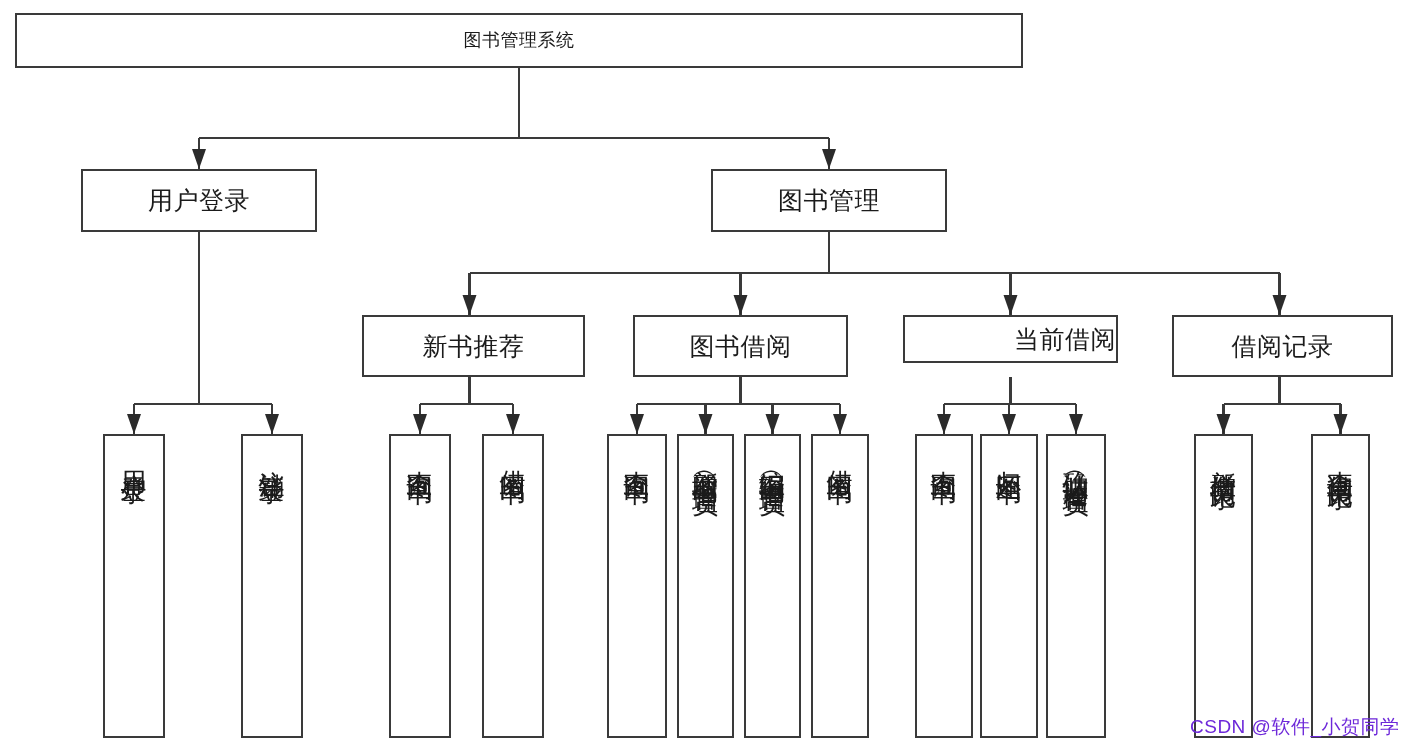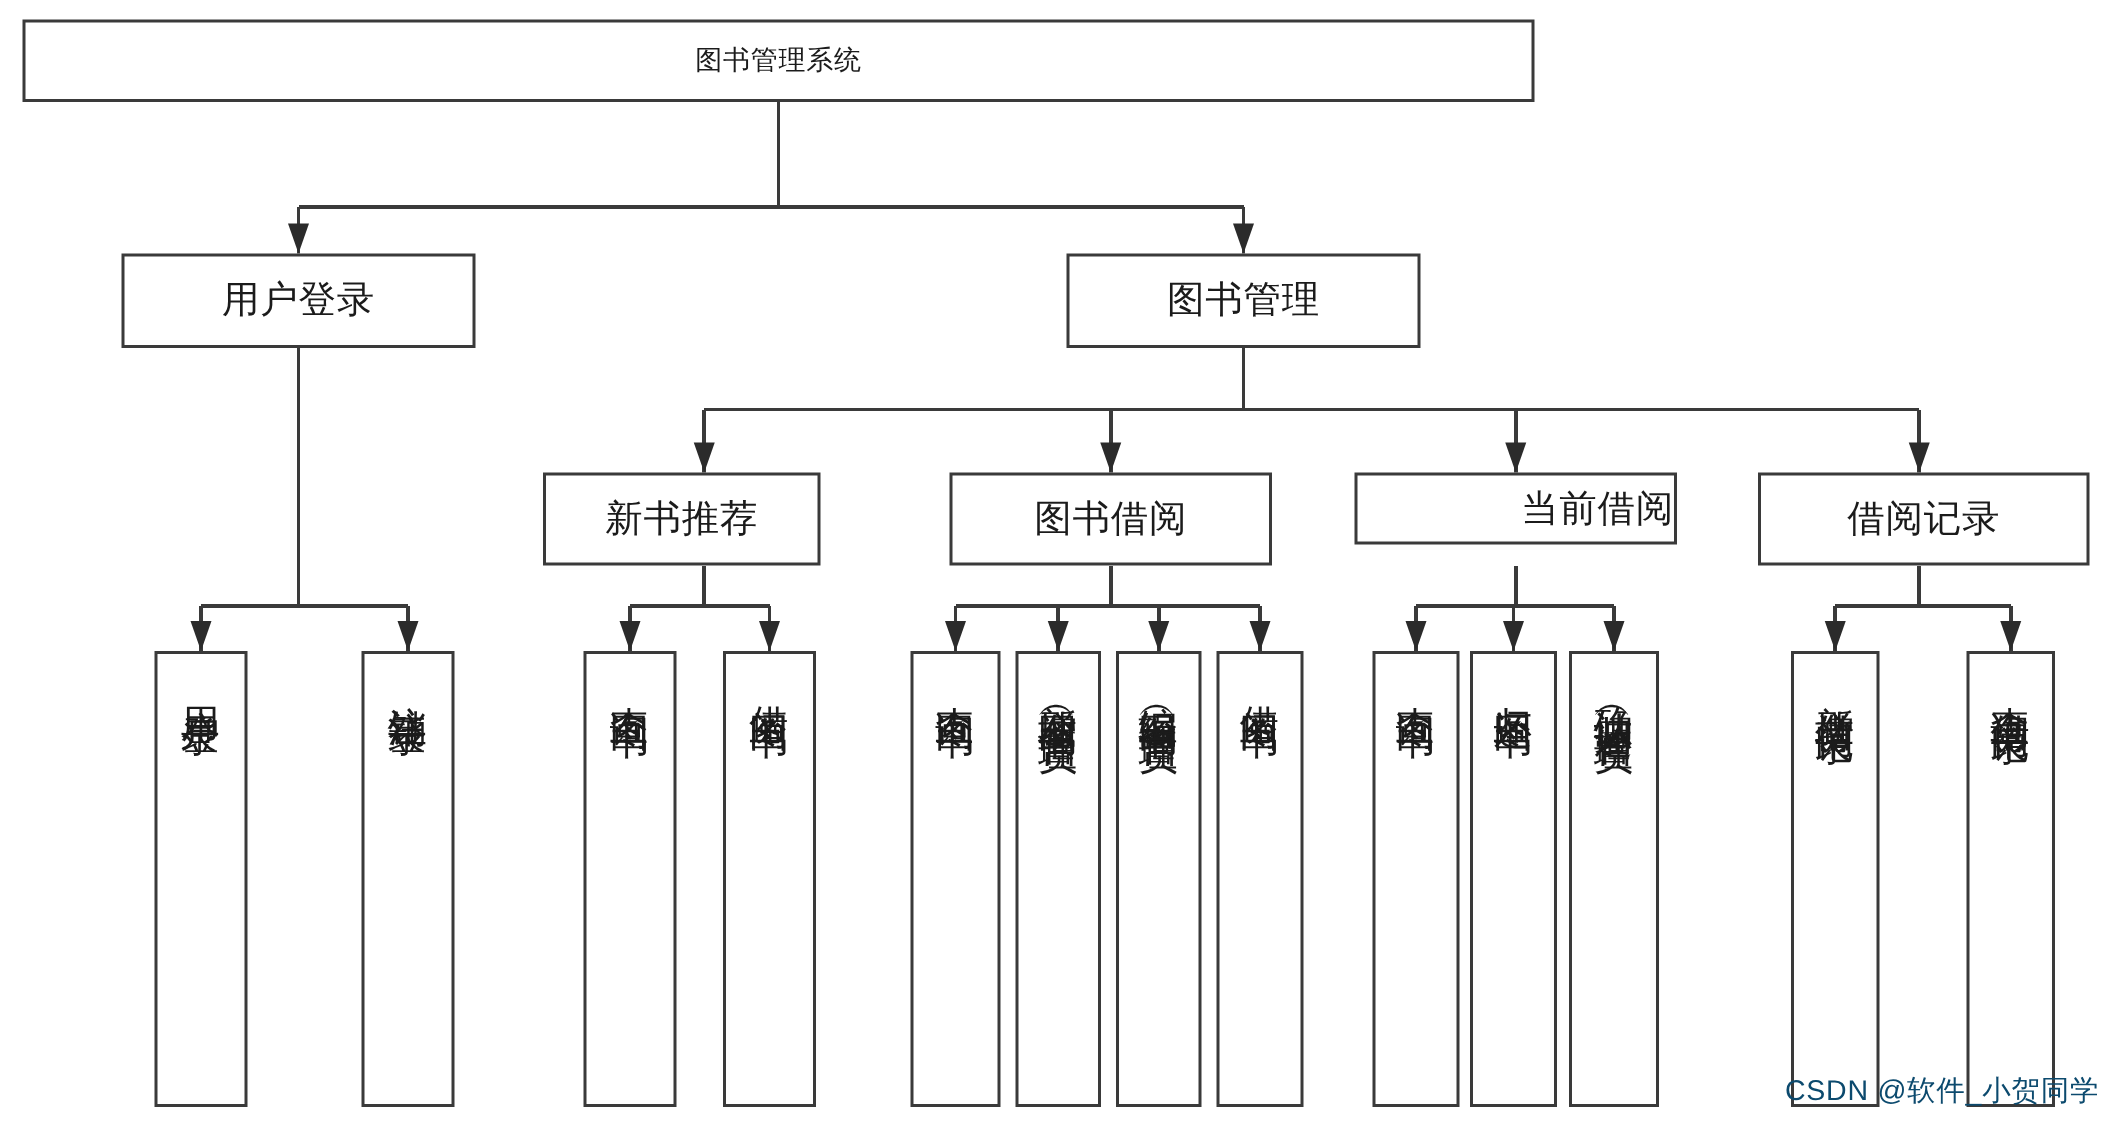--- a/index.html
+++ b/index.html
@@ -53,21 +53,21 @@
   .node.vert .label {
     writing-mode: vertical-rl;
     text-orientation: upright;
     font-size: 26px;
     letter-spacing: 3px;
     line-height: 1;
   }
   #root-node .label { font-size: 18px; }
   .watermark {
     position: absolute;
-    color: #0c4a6e;
+    color: #6d28d9;
     font-size: 19px;
     white-space: nowrap;
     letter-spacing: 0.5px;
     font-family: "Liberation Sans", "DejaVu Sans", sans-serif;
   }
 </style>
 </head>
 <body>
 
 <div id="canvas">
@@ -131,21 +131,21 @@
     <span class="label">图书管理系统</span>
   </div>
 
   <div class="node horiz" id="l2-0" style="left: 81px; top: 169px; width: 236px; height: 63px;">
     <span class="label">用户登录</span>
   </div>
   <div class="node horiz" id="l2-1" style="left: 711px; top: 169px; width: 236px; height: 63px;">
     <span class="label">图书管理</span>
   </div>
 
-  <div class="node horiz" id="l3-0" style="left: 362px; top: 315px; width: 185px; height: 62px;">
+  <div class="node horiz" id="l3-0" style="left: 362px; top: 315px; width: 223px; height: 62px;">
     <span class="label">新书推荐</span>
   </div>
   <div class="node horiz" id="l3-1" style="left: 633px; top: 315px; width: 215px; height: 62px;">
     <span class="label">图书借阅</span>
   </div>
   <div class="node horiz" id="l3-2" style="left: 903px; top: 315px; width: 215px; height: 48px; justify-content: flex-end;">
     <span class="label">当前借阅</span>
   </div>
   <div class="node horiz" id="l3-3" style="left: 1172px; top: 315px; width: 221px; height: 62px;">
     <span class="label">借阅记录</span>

